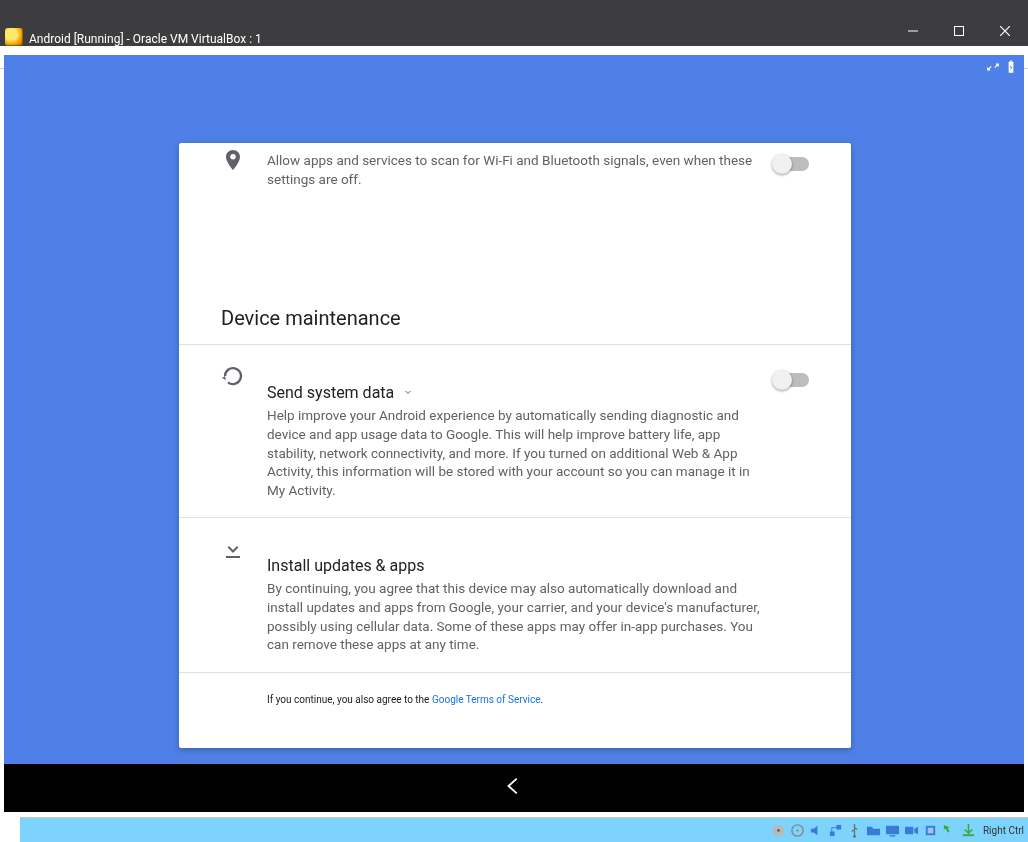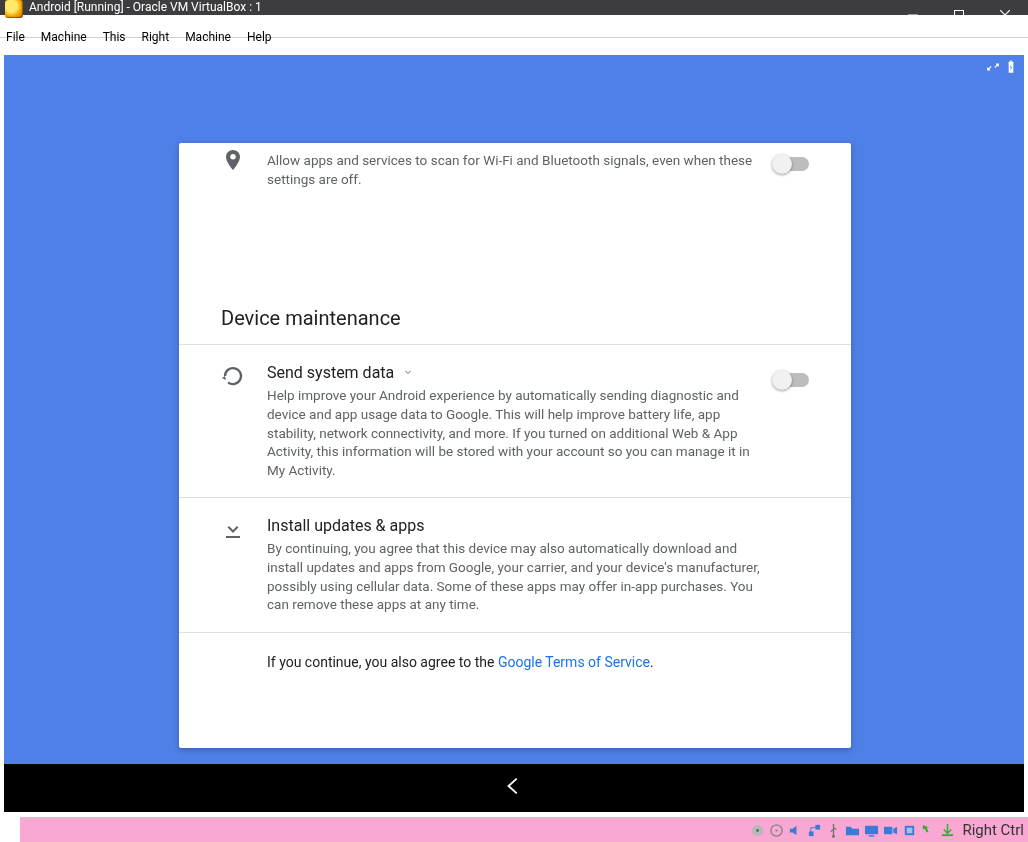--- a/index.html
+++ b/index.html
@@ -1,19 +1,19 @@
 <!DOCTYPE html>
 <html><head>
 <meta charset="utf-8">
 <style>
   html,body{margin:0;padding:0;height:100%;font-family:Roboto,"Segoe UI",Arial,sans-serif;background:#fff;}
   .root{width:1028px;height:842px;position:relative;background:#fff;overflow:hidden;}
 
   
-  .titlebar{height:15px;background:#3d3d3f;color:#fff;display:flex;align-items:flex-start;font-size:12px;}
+  .titlebar{height:46px;background:#3d3d3f;color:#fff;display:flex;align-items:flex-end;font-size:12px;}
   .titlebar .vb-icon{width:18px;height:18px;margin:0 6px 0 5px;border-radius:3px;
     background:radial-gradient(circle at 35% 35%,#ffe96d 0 35%,#f7a600 60%,#c96b00 100%);
     box-shadow:inset -1px -1px 1px rgba(0,0,0,.4);}
   .titlebar .title-txt{flex:0 0 auto;}
   .titlebar .spacer{flex:1;}
   .winbtn{width:46px;height:30px;display:flex;align-items:center;justify-content:center;color:#fff;}
   .winbtn svg{width:10px;height:10px;}
   
   
   .menubar{height:22px;background:#fff;border-bottom:1px solid #d0d0d0;display:flex;align-items:center;
@@ -34,33 +34,33 @@
 
   
   .card{position:absolute;left:175px;right:173px;top:88px;bottom:64px;background:#fff;
     border-radius:2px;box-shadow:0 2px 6px rgba(0,0,0,.25);color:#202124;overflow:hidden;}
   .section-heading{font-size:20px;color:#202124;padding:0 42px;margin-top:100px;}
   .row{display:flex;padding:18px 42px 18px 42px;}
   .row+.row{border-top:1px solid #e0e0e0;}
   .row.clipped{padding-top:4px;}
   .row .row-icon{width:24px;flex:0 0 24px;margin-right:22px;color:#5f6368;margin-top:1px;}
   .row .row-body{flex:1;}
-  .row .row-title{font-size:16px;color:#202124;display:flex;align-items:flex-start;gap:8px;}
+  .row .row-title{font-size:16px;color:#202124;display:flex;align-items:flex-start;gap:8px;margin-top:20px;}
   .row .row-desc{font-size:13.5px;color:#5f6368;line-height:1.38;margin-top:4px;}
   .row .row-tail{flex:0 0 46px;display:flex;align-items:flex-start;justify-content:flex-end;}
   .switch{width:34px;height:14px;border-radius:14px;background:#bdbdbd;position:relative;margin-top:10px;}
   .switch::after{content:"";position:absolute;width:20px;height:20px;border-radius:50%;background:#f1f1f1;
     left:-3px;top:-3px;box-shadow:0 1px 3px rgba(0,0,0,.4);}
-  .footer-area{padding:12px 42px 18px 88px;font-size:14px;color:#202124;border-top:1px solid #e0e0e0;}
+  .footer-area{padding:12px 42px 18px 88px;font-size:10px;color:#202124;border-top:1px solid #e0e0e0;}
   .footer-area p{margin:8px 0 16px;line-height:1.4;}
   .link{color:#1a73e8;}
 
   
-  .vb-status{position:absolute;left:0;right:0;bottom:0;height:24px;background:#f9a8d4;border-top:1px solid #c9c9c9;
-    display:flex;align-items:center;justify-content:flex-end;padding:0 4px;font-size:15px;color:#333;margin-left:20px;}
+  .vb-status{position:absolute;left:0;right:0;bottom:0;height:24px;background:#7dd3fc;border-top:1px solid #c9c9c9;
+    display:flex;align-items:center;justify-content:flex-end;padding:0 4px;font-size:10px;color:#333;margin-left:20px;}
   .sb-item{width:17px;height:16px;margin-left:2px;display:inline-flex;align-items:center;justify-content:center;}
   .sb-item svg{width:15px;height:15px;}
   .sb-text{margin-left:6px;}
 </style>
 </head>
 <body>
 
 <div class="root">
 
   <div class="titlebar">

